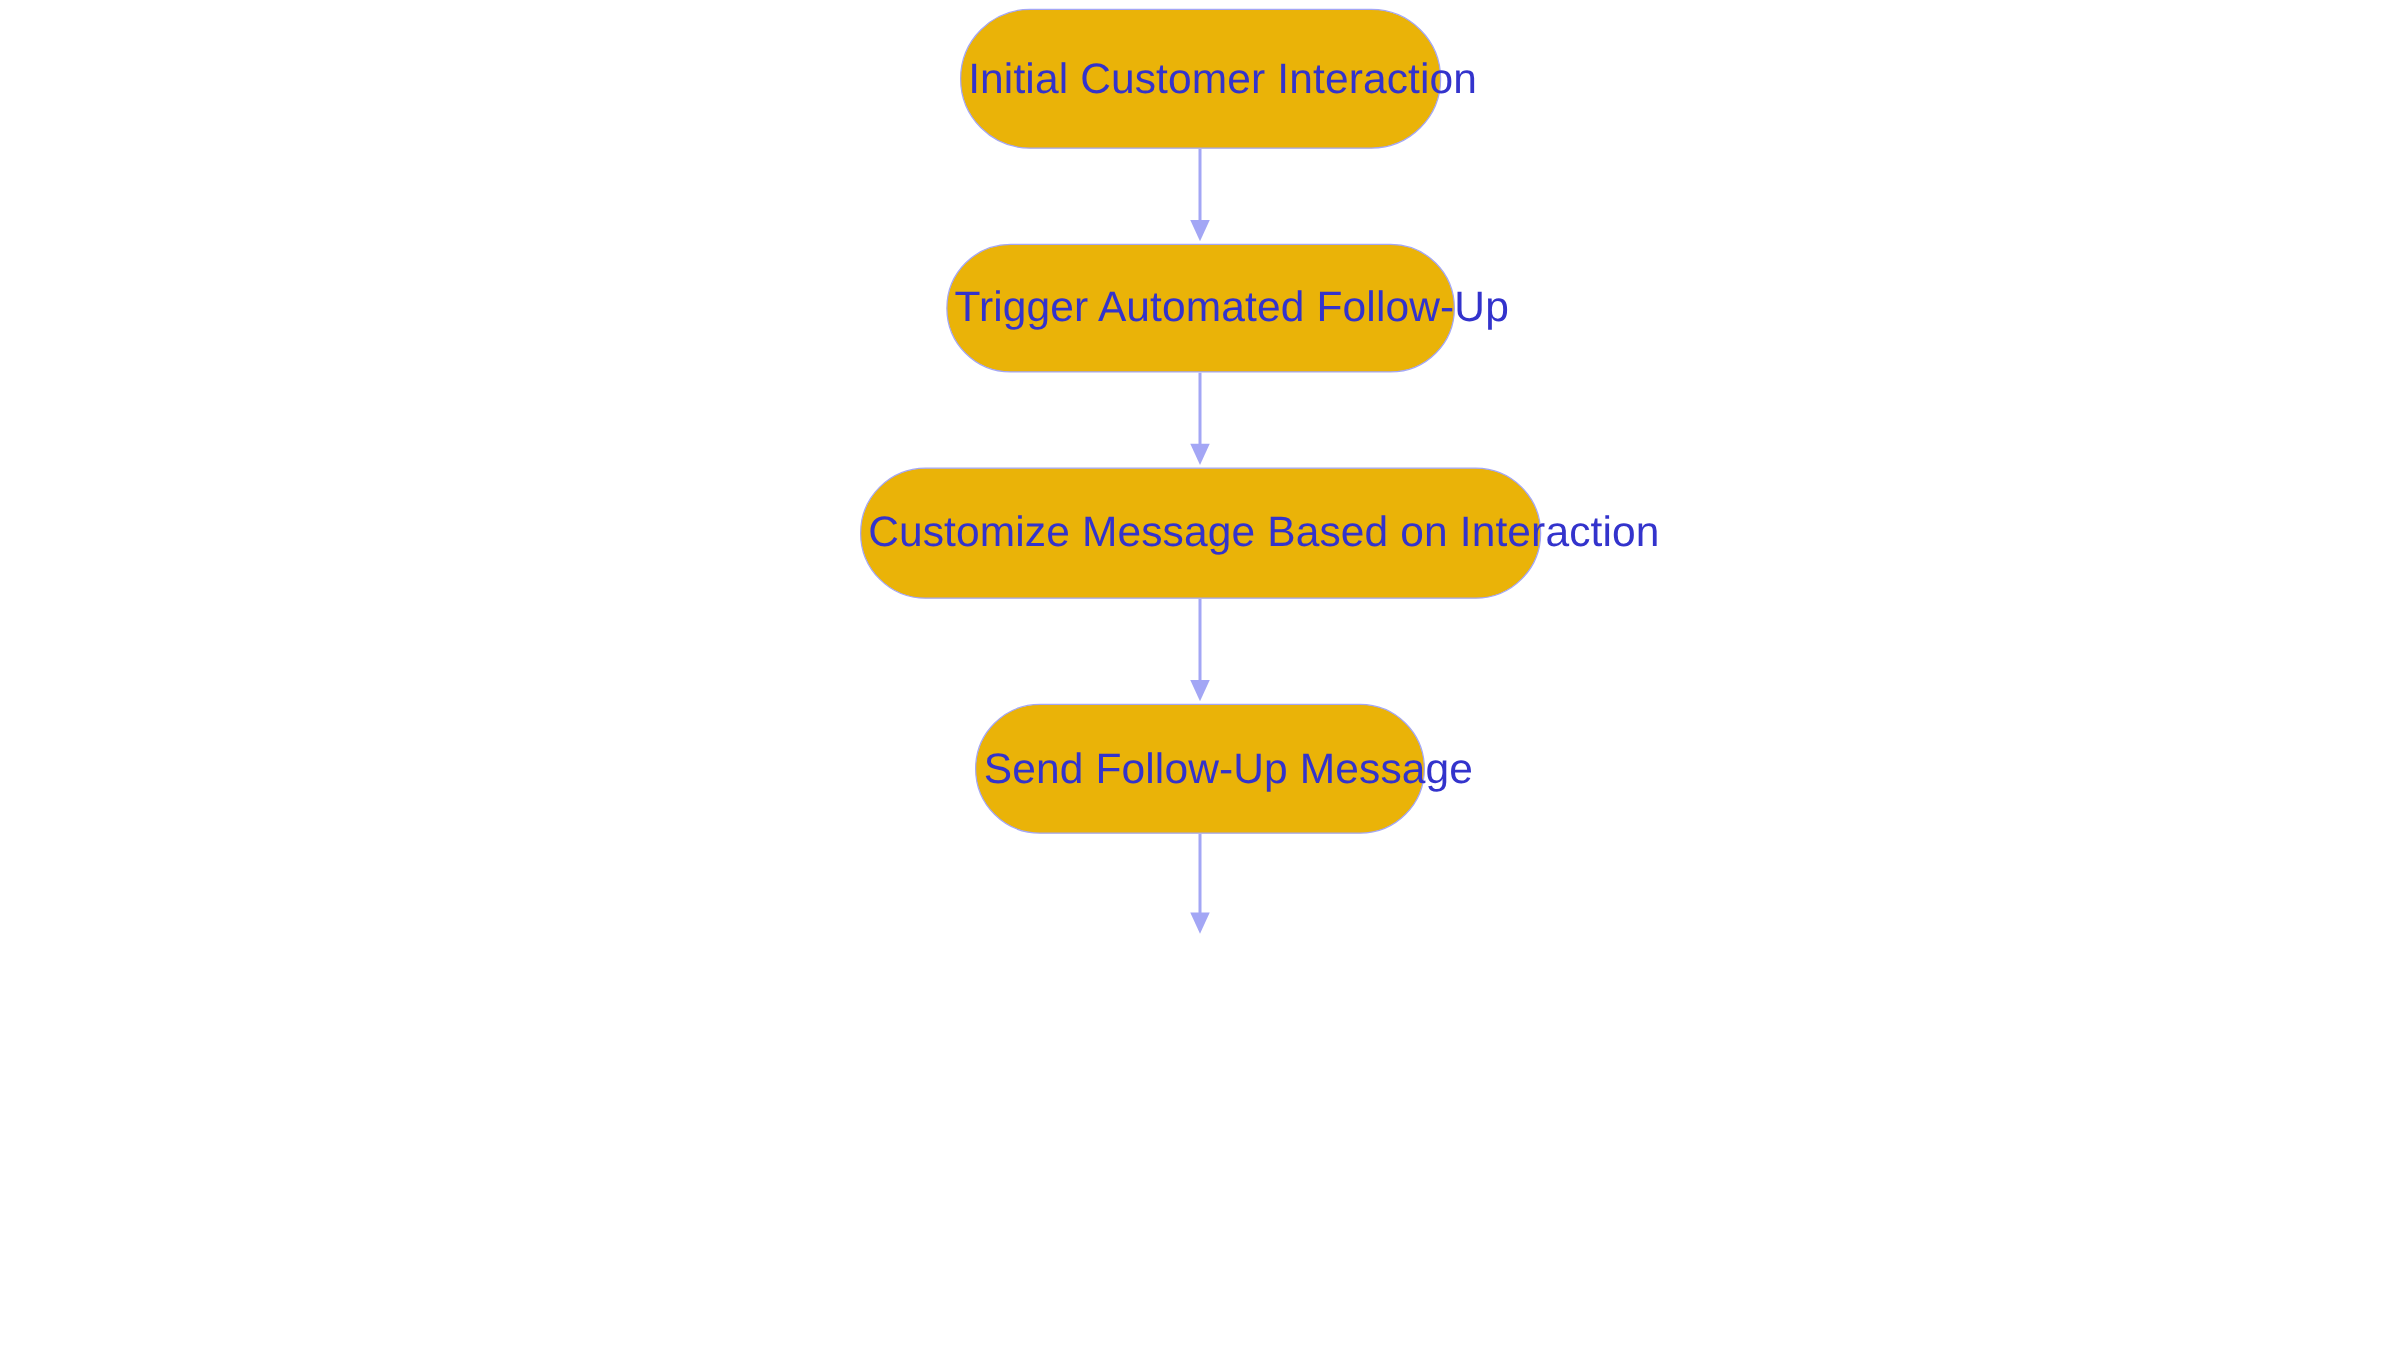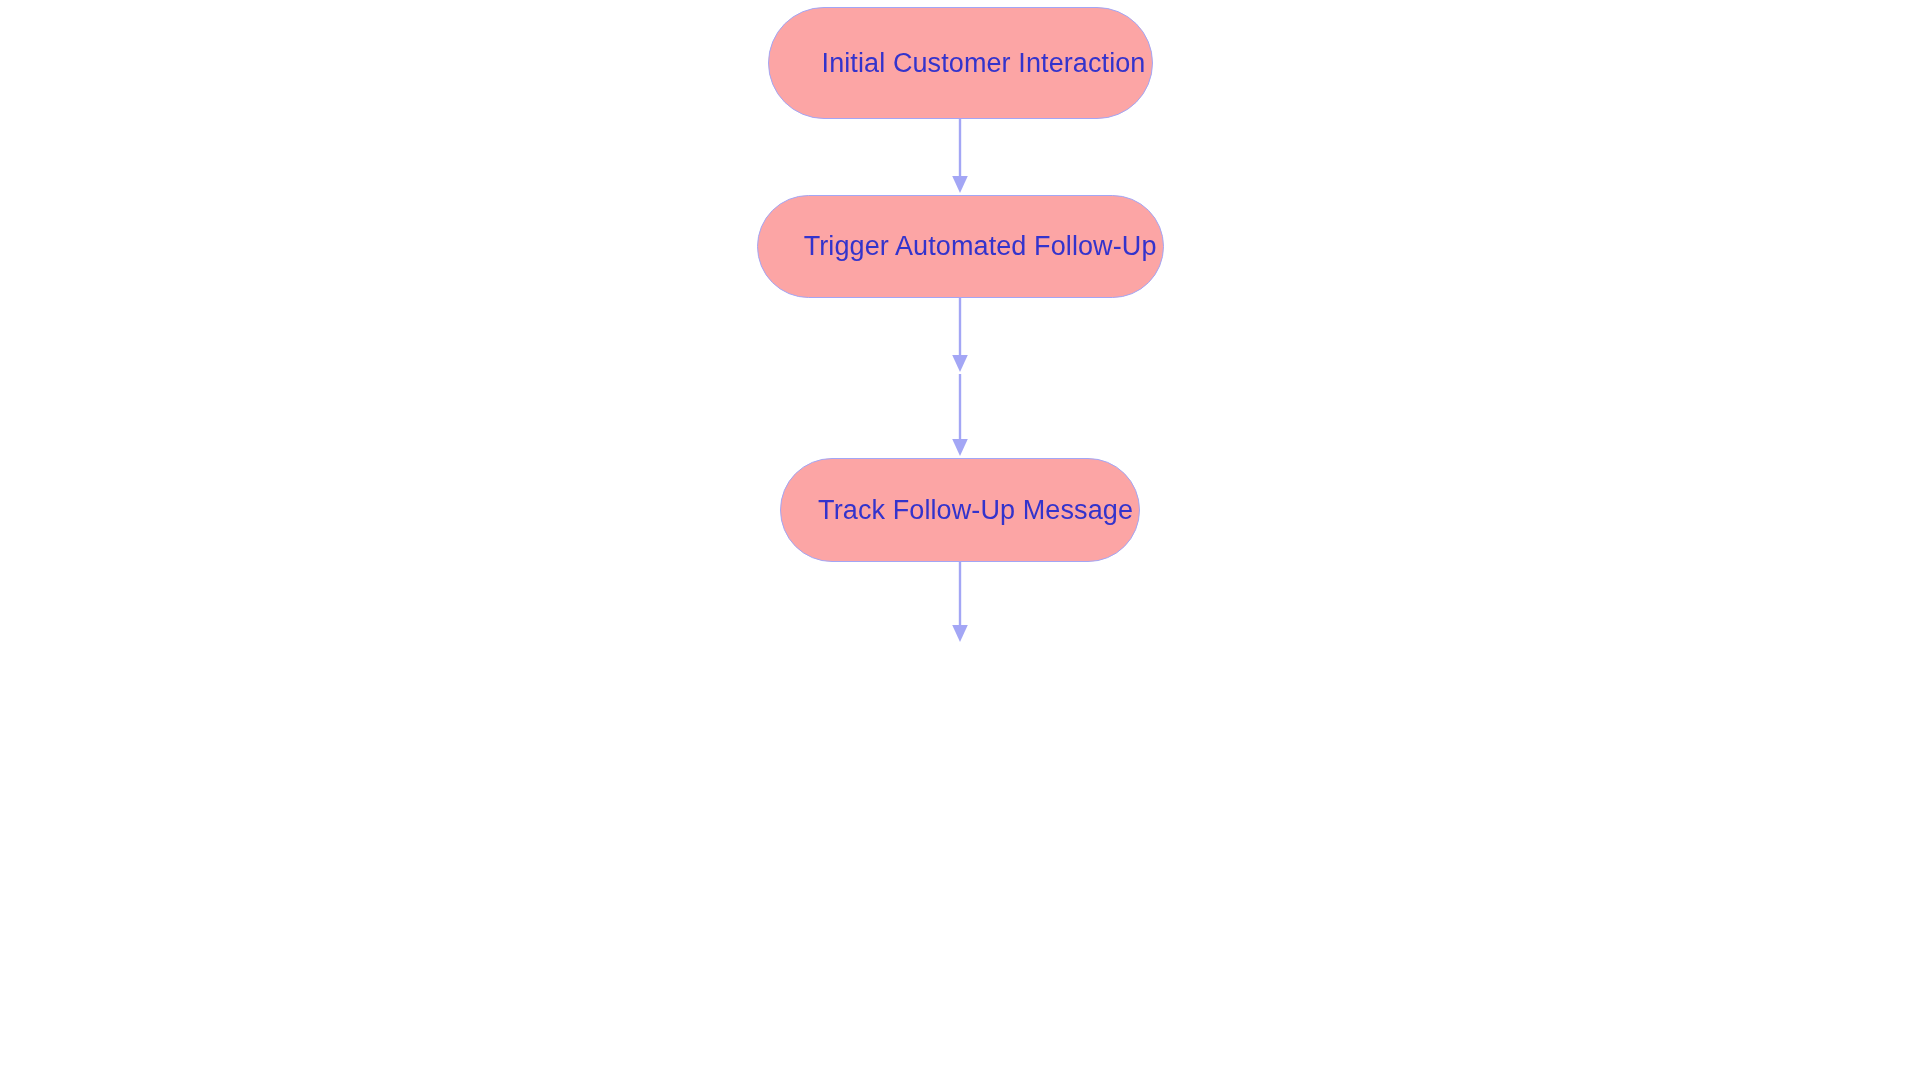--- a/index.html
+++ b/index.html
@@ -23,30 +23,30 @@
     left: 0;
     top: 0;
     width: 1920px;
     height: 1083px;
     display: flex;
     flex-direction: column;
     align-items: center;
   }
   .node {
     box-sizing: border-box;
-    background: #fca5a5;
+    background: #eab308;
     border: 1.6px solid #a3a6f5;
     border-radius: 999px;
     color: #3333cc;
     display: flex;
     align-items: center;
-    justify-content: flex-end;
+    justify-content: flex-start;
     text-align: center;
     font-family: "Liberation Sans", sans-serif;
-    font-size: 27px;
+    font-size: 34px;
     font-weight: 400;
     letter-spacing: 0.1px;
     white-space: nowrap;
     line-height: 1.2;
   }
   .node-label {
     display: block;
     padding: 0 6px;
   }
   .connector {
@@ -83,28 +83,31 @@
 
     <div class="node n2">
       <span class="node-label">Trigger Automated Follow-Up</span>
     </div>
 
     <svg class="connector gap2" width="26" height="76" viewBox="0 0 26 76">
       <line x1="13" y1="0" x2="13" y2="62" stroke="#a3a6f5" stroke-width="2.4"></line>
       <polygon points="13,74 5.2,57 20.8,57" fill="#a3a6f5"></polygon>
     </svg>
 
+    <div class="node n3">
+      <span class="node-label">Customize Message Based on Interaction</span>
+    </div>
 
     <svg class="connector gap3" width="26" height="84" viewBox="0 0 26 84">
       <line x1="13" y1="0" x2="13" y2="70" stroke="#a3a6f5" stroke-width="2.4"></line>
       <polygon points="13,82 5.2,65 20.8,65" fill="#a3a6f5"></polygon>
     </svg>
 
     <div class="node n4">
-      <span class="node-label">Track Follow-Up Message</span>
+      <span class="node-label">Send Follow-Up Message</span>
     </div>
 
     <svg class="connector gap4" width="26" height="82" viewBox="0 0 26 82">
       <line x1="13" y1="0" x2="13" y2="68" stroke="#a3a6f5" stroke-width="2.4"></line>
       <polygon points="13,80 5.2,63 20.8,63" fill="#a3a6f5"></polygon>
     </svg>
 
 
   </div>
 </div>

